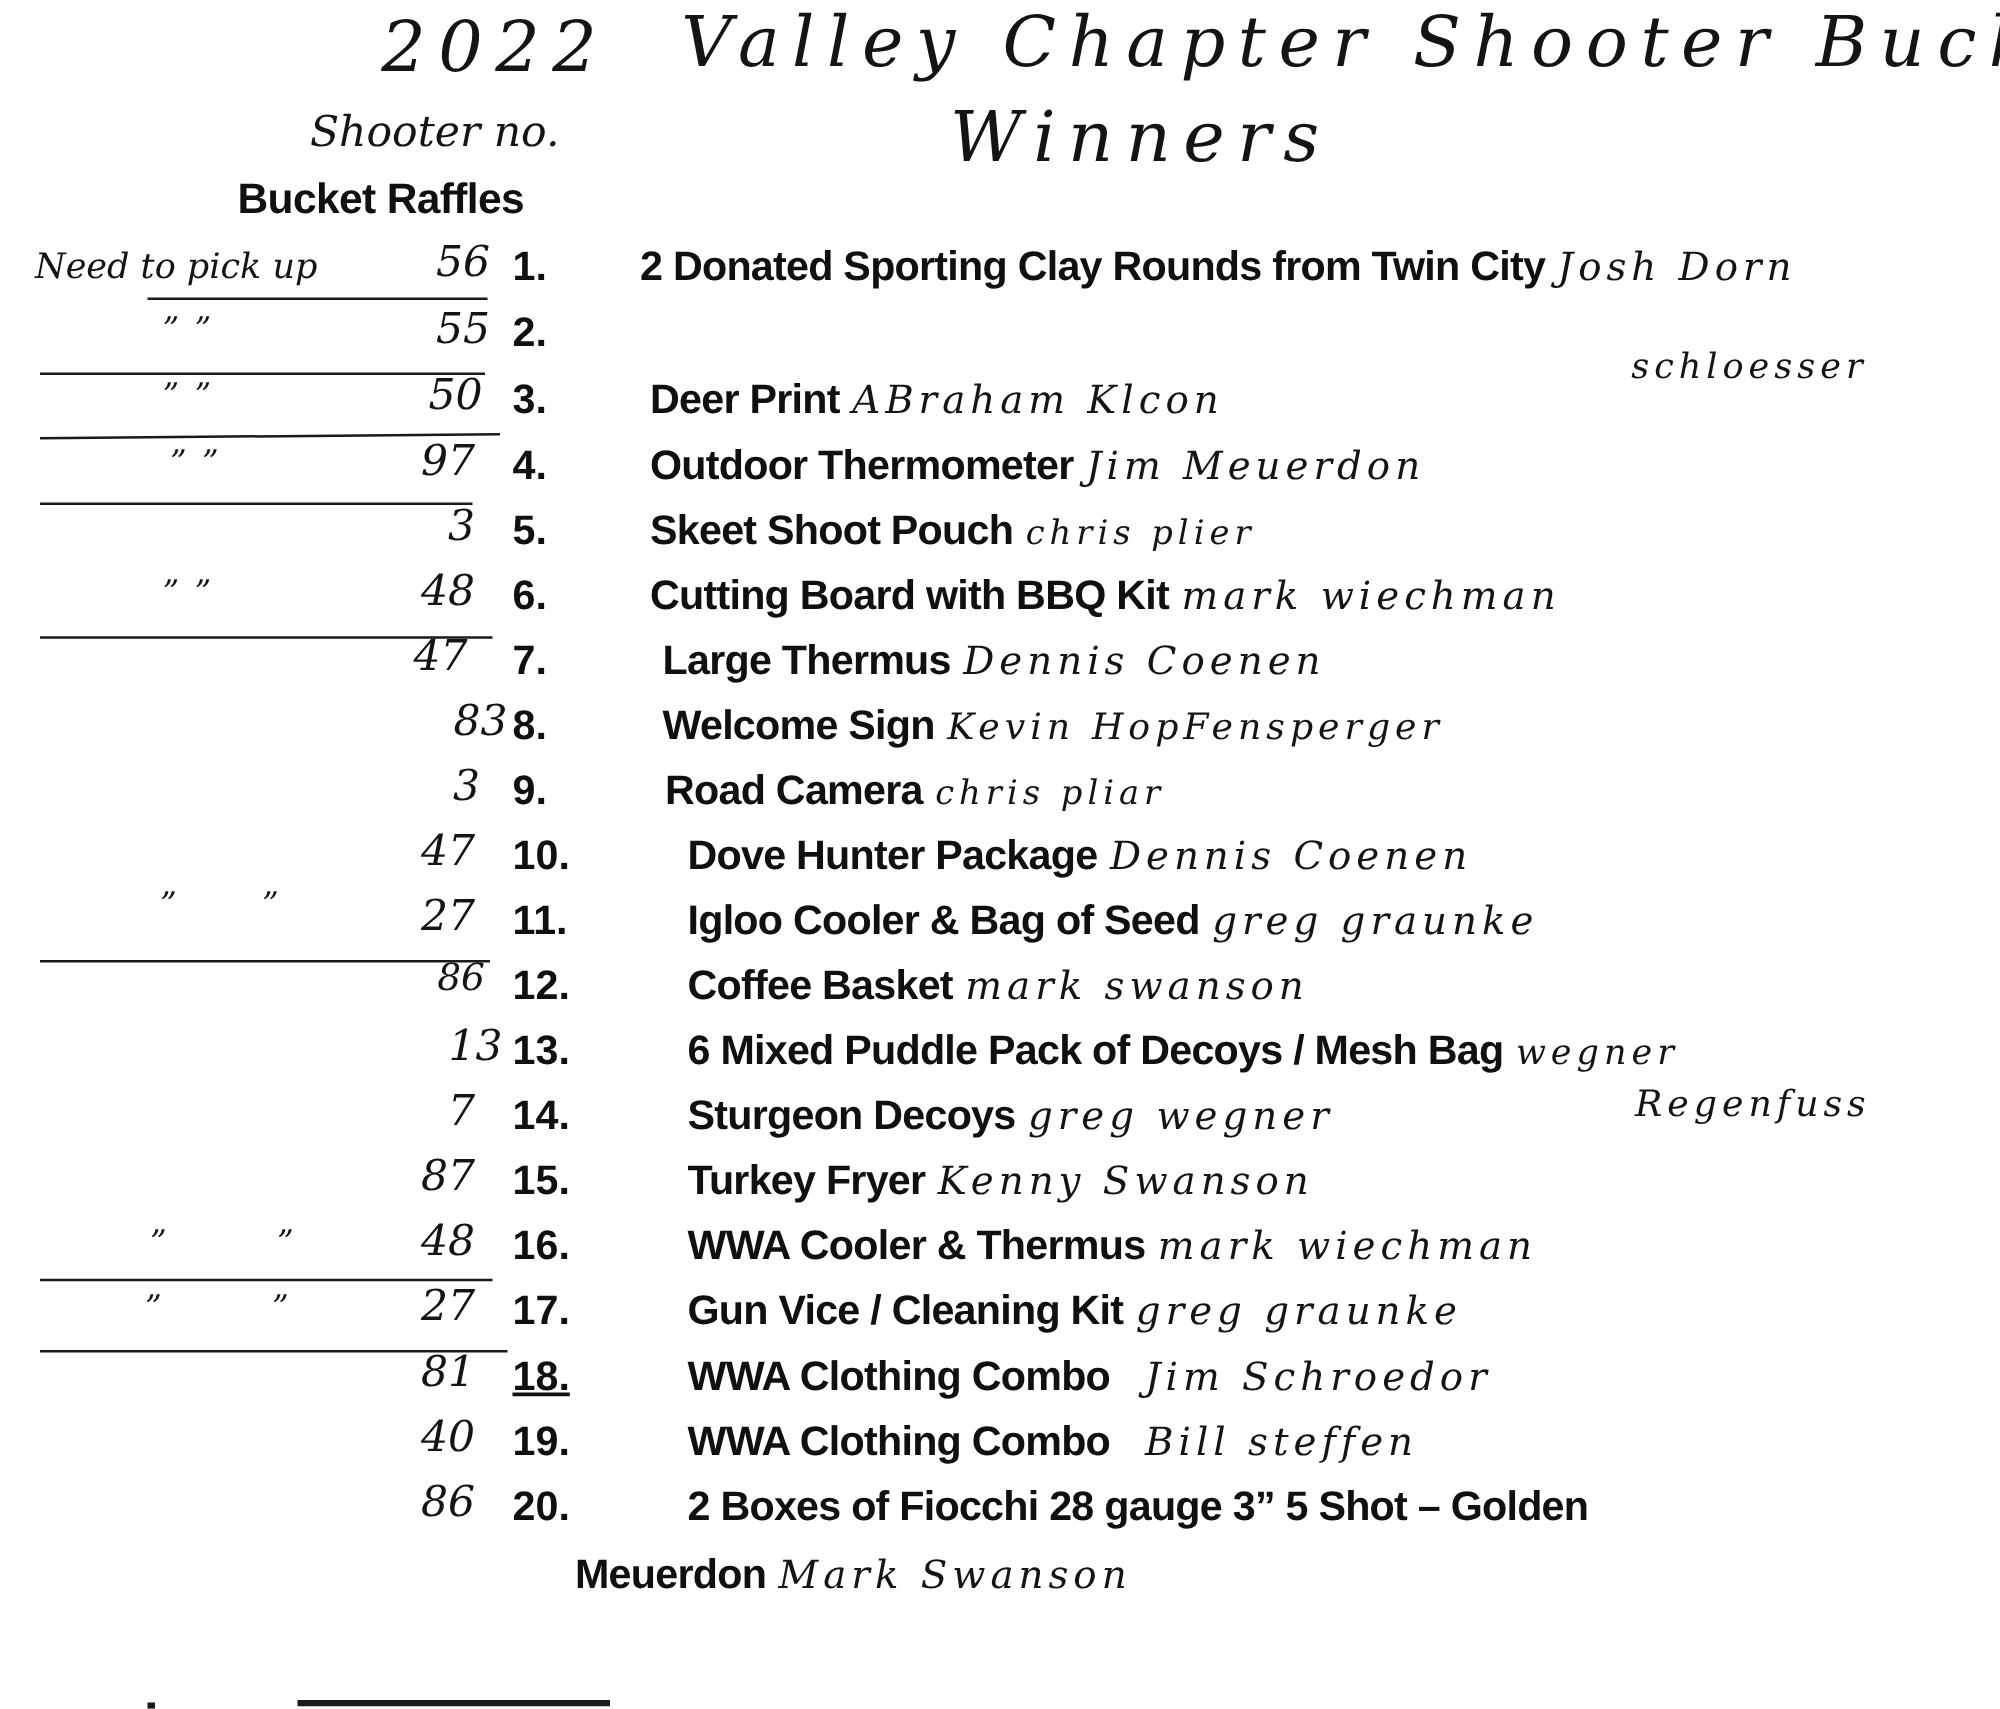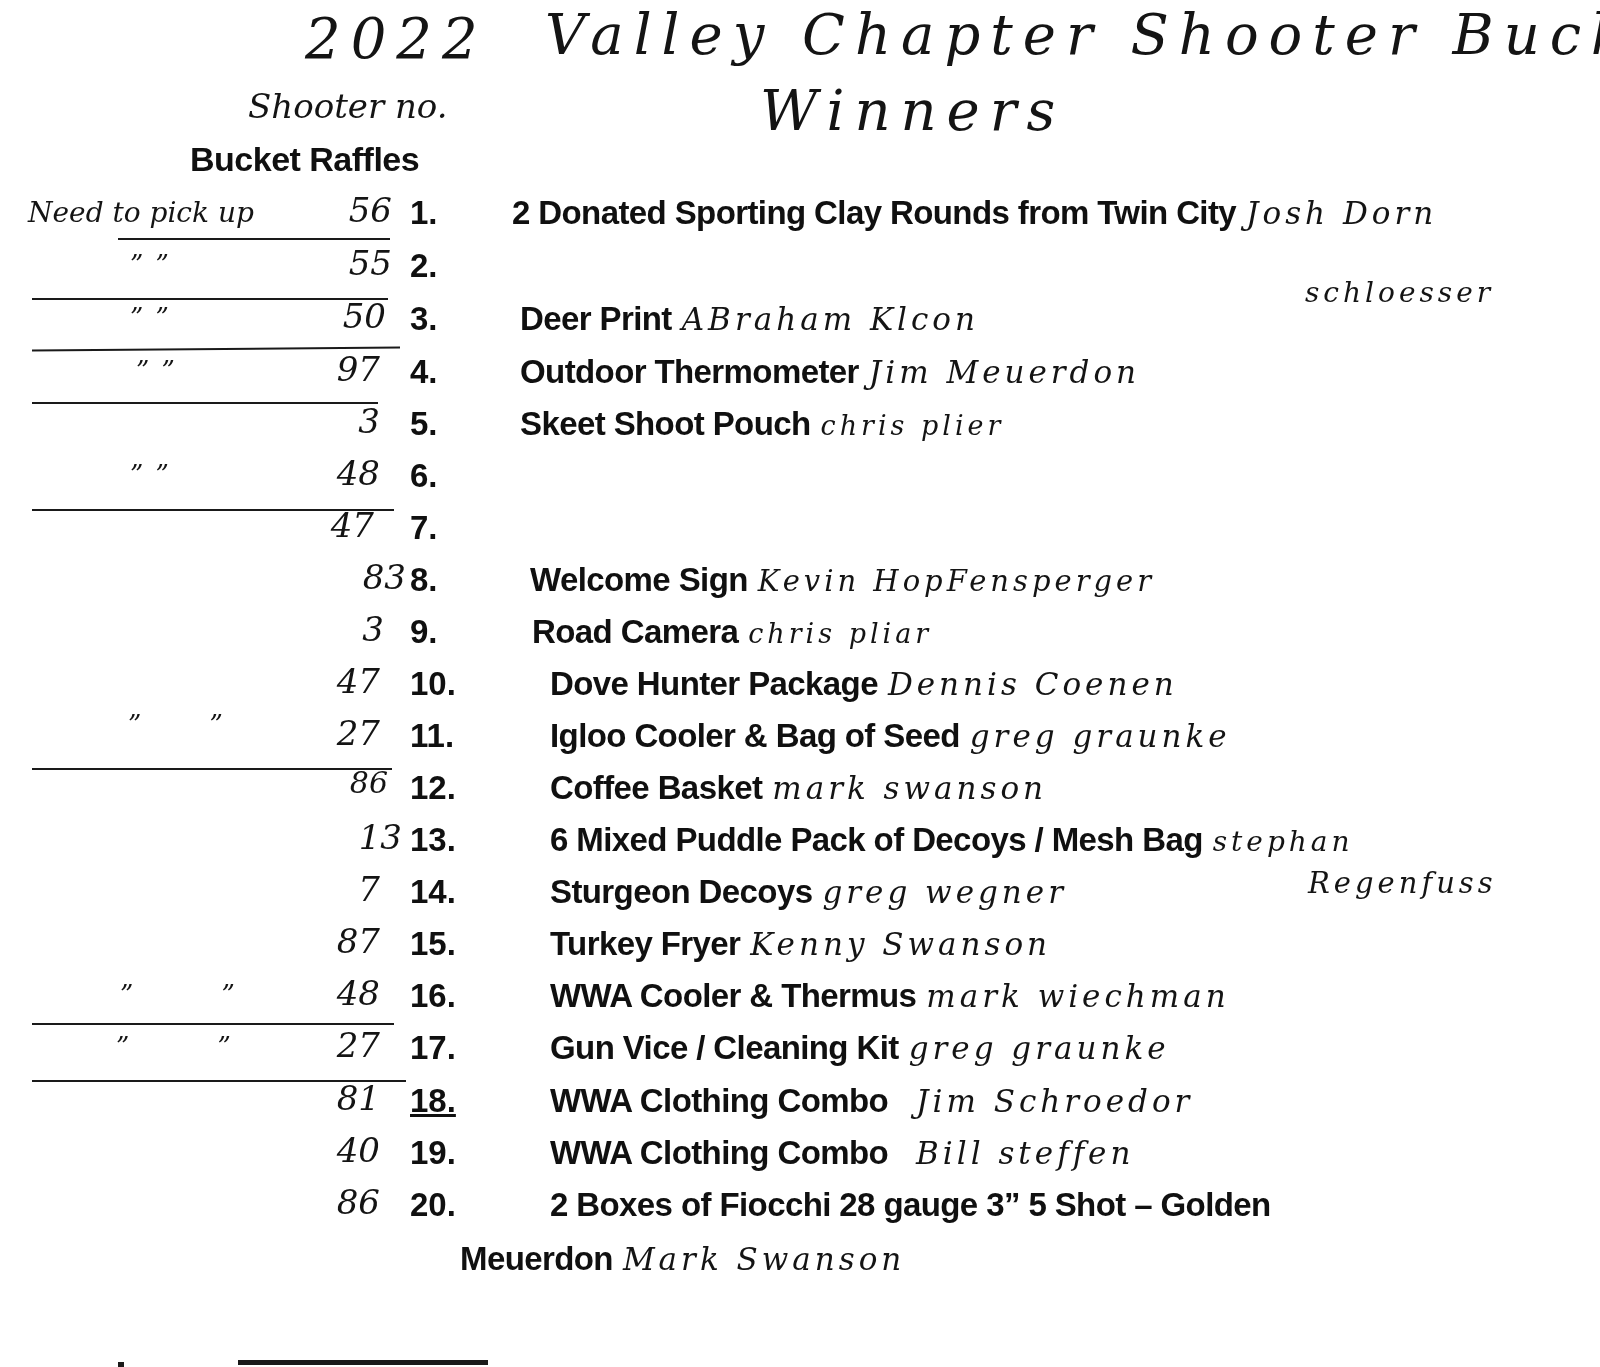--- a/index.html
+++ b/index.html
@@ -155,26 +155,28 @@
 <div class="row" style="top:401px;">
   <span class="shooter-no" style="left:300px; top:0px;">3</span>
   <span class="num" style="left:410px; top:4px;">5.</span>
   <span class="item" style="left:520px; top:4px;"><span>Skeet Shoot Pouch</span><span class="winner" style="font-size:27px;">chris plier</span></span>
 </div>
 
 <div class="row" style="top:453px;">
   <span class="note ditto" style="left:130px; top:6px;">”  ”</span>
   <span class="shooter-no" style="left:300px; top:0px;">48</span>
   <span class="num" style="left:410px; top:4px;">6.</span>
+  <span class="item" style="left:520px; top:4px;"><span>Cutting Board with BBQ Kit</span><span class="winner">mark wiechman</span></span>
 </div>
 <div class="underline" style="left:32px; top:509px; width:362px;"></div>
 
 <div class="row" style="top:505px;">
   <span class="shooter-no" style="left:294px; top:0px;">47</span>
   <span class="num" style="left:410px; top:4px;">7.</span>
+  <span class="item" style="left:530px; top:4px;"><span>Large Thermus</span><span class="winner">Dennis Coenen</span></span>
 </div>
 
 <div class="row" style="top:557px;">
   <span class="shooter-no" style="left:326px; top:0px;">83</span>
   <span class="num" style="left:410px; top:4px;">8.</span>
   <span class="item" style="left:530px; top:4px;"><span>Welcome Sign</span><span class="winner" style="font-size:29px;">Kevin HopFensperger</span></span>
 </div>
 
 <div class="row" style="top:609px;">
   <span class="shooter-no" style="left:304px; top:0px;">3</span>
@@ -198,21 +200,21 @@
 
 <div class="row" style="top:765px;">
   <span class="shooter-no" style="left:308px; top:0px; font-size:30px;">86</span>
   <span class="num" style="left:410px; top:4px;">12.</span>
   <span class="item" style="left:550px; top:4px;"><span>Coffee Basket</span><span class="winner">mark swanson</span></span>
 </div>
 
 <div class="row" style="top:817px;">
   <span class="shooter-no" style="left:322px; top:0px;">13</span>
   <span class="num" style="left:410px; top:4px;">13.</span>
-  <span class="item" style="left:550px; top:4px;"><span>6 Mixed Puddle Pack of Decoys / Mesh Bag</span><span class="winner" style="font-size:28px;">stephan</span></span>
+  <span class="item" style="left:550px; top:4px;"><span>6 Mixed Puddle Pack of Decoys / Mesh Bag</span><span class="winner" style="font-size:28px;">wegner</span></span>
 </div>
 <div class="winner-wrap" style="left:1308px; top:866px; font-size:29px;">Regenfuss</div>
 
 <div class="row" style="top:869px;">
   <span class="shooter-no" style="left:300px; top:0px;">7</span>
   <span class="num" style="left:410px; top:4px;">14.</span>
   <span class="item" style="left:550px; top:4px;"><span>Sturgeon Decoys</span><span class="winner">greg wegner</span></span>
 </div>
 
 <div class="row" style="top:921px;">

